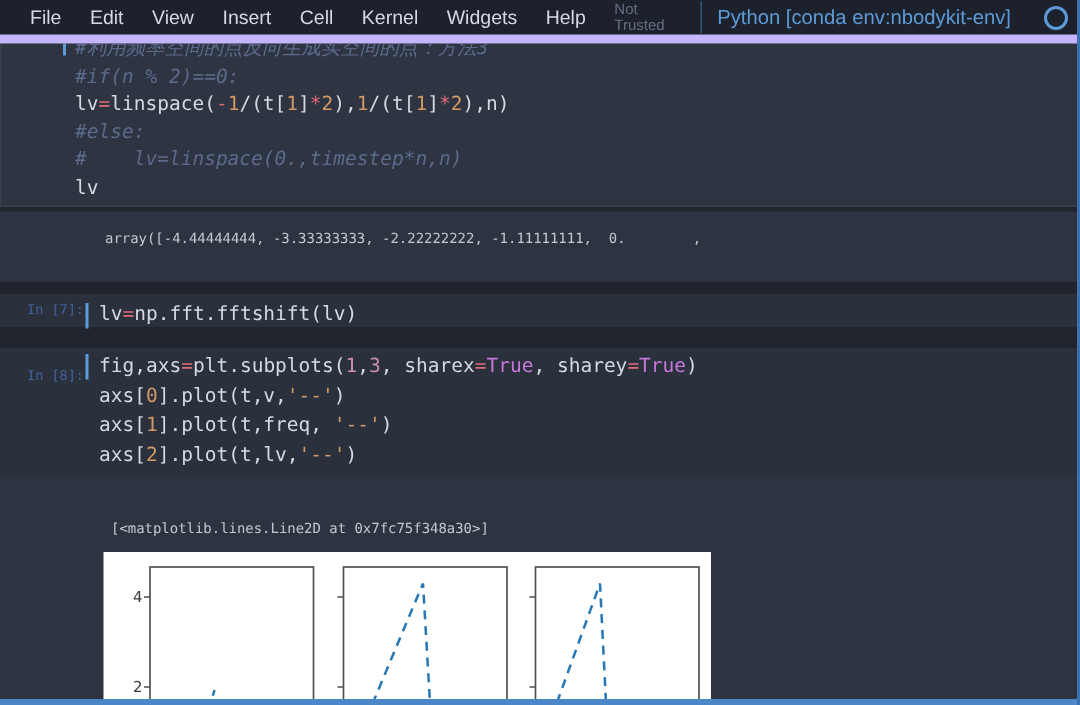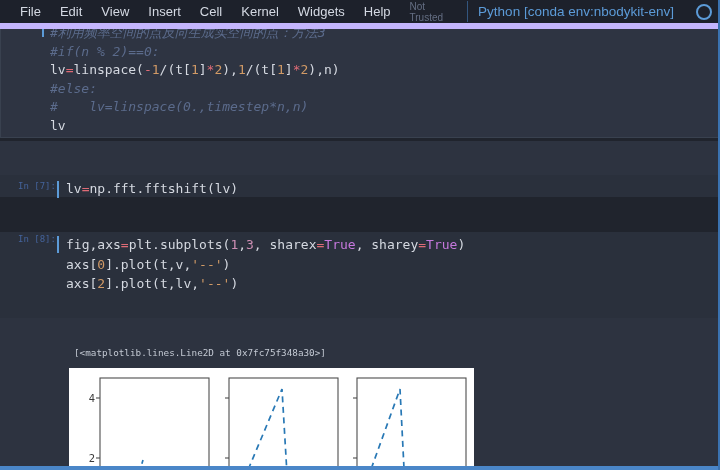--- a/index.html
+++ b/index.html
@@ -14,21 +14,21 @@
   .trust{margin-left:auto;color:#646e83;font-size:10px;margin-right:10px;}
   .vsep{width:1px;height:21px;background:#33567f;margin-right:10px;}
   .kernel-name{color:#5c9bd8;font-size:13.5px;margin-right:22px;white-space:nowrap;}
   .kernel-circle{width:12px;height:12px;border:2px solid #5c9bd8;border-radius:50%;flex:none;}
 
   
   .row{position:absolute;left:0;right:0;box-sizing:border-box;}
   #cell-top{top:28px;height:110px;background:#2e3442;border:1px solid #39414f;overflow:hidden;}
   #cell-top .codeblock{position:absolute;left:49px;top:-5px;}
   #out-top{top:141px;height:47px;background:#2d3340;}
-  #cell-7{top:175px;height:22px;background:#2a303c;}
+  #cell-7{top:196px;height:22px;background:#2a303c;}
   #cell-8{top:232px;height:86px;background:#2a303c;}
   #out-8{top:318px;height:152px;background:#2d3340;}
 
   .codeline{font-family:"DejaVu Sans Mono",monospace;font-size:13px;line-height:18.5px;white-space:pre;}
   #cell-8 .codeline{line-height:19.6px;}
   .prompt{position:absolute;left:18px;font-family:"DejaVu Sans Mono",monospace;
           font-size:9px;color:#44639c;white-space:pre;}
   .cursor{position:absolute;width:2px;background:#5c9bd8;}
   .outtext{position:absolute;font-family:"DejaVu Sans Mono",monospace;font-size:9.3px;
            line-height:17px;color:#c3c9d3;white-space:pre;}
@@ -73,36 +73,38 @@
       <div class="codeline"><span class="tk-c">#if(n % 2)==0:</span></div>
       <div class="codeline"><span class="tk-v">lv</span><span class="tk-o">=</span><span class="tk-v">linspace(</span><span class="tk-o">-</span><span class="tk-n">1</span><span class="tk-v">/(t[</span><span class="tk-n">1</span><span class="tk-v">]</span><span class="tk-o">*</span><span class="tk-n">2</span><span class="tk-v">),</span><span class="tk-n">1</span><span class="tk-v">/(t[</span><span class="tk-n">1</span><span class="tk-v">]</span><span class="tk-o">*</span><span class="tk-n">2</span><span class="tk-v">),n)</span></div>
       <div class="codeline"><span class="tk-c">#else:</span></div>
       <div class="codeline"><span class="tk-c">#    lv=linspace(0.,timestep*n,n)</span></div>
       <div class="codeline"><span class="tk-v">lv</span></div>
     </div>
 </div>
 <div class="cursor" style="left:42px;top:28px;height:9px;"></div>
 
 <div id="out-top" class="row">
+  <div class="outtext" style="left:70px;top:10px;">array([-4.44444444, -3.33333333, -2.22222222, -1.11111111,  0.        ,</div>
 </div>
 
 <div id="cell-7" class="row">
   <div class="prompt" style="top:6px;">In [7]:</div>
   <div class="cursor" style="left:57px;top:6px;height:17px;"></div>
   <div style="position:absolute;left:66px;top:5px;">
       <div class="codeline"><span class="tk-v">lv</span><span class="tk-o">=</span><span class="tk-v">np.fft.fftshift(lv)</span></div>
     </div>
 </div>
 
 <div id="cell-8" class="row">
-  <div class="prompt" style="top:2px;text-align:center;">In [8]:</div>
+  <div class="prompt" style="top:14px;text-align:center;">In [8]:</div>
   <div class="cursor" style="left:57px;top:4px;height:17px;"></div>
   <div style="position:absolute;left:66px;top:3px;">
       <div class="codeline"><span class="tk-v">fig,axs</span><span class="tk-o">=</span><span class="tk-v">plt.subplots(</span><span class="tk-n2">1</span><span class="tk-v">,</span><span class="tk-n2">3</span><span class="tk-v">, sharex</span><span class="tk-o">=</span><span class="tk-k">True</span><span class="tk-v">, sharey</span><span class="tk-o">=</span><span class="tk-k">True</span><span class="tk-v">)</span></div>
       <div class="codeline"><span class="tk-v">axs[</span><span class="tk-n">0</span><span class="tk-v">].plot(t,v,</span><span class="tk-s">'--'</span><span class="tk-v">)</span></div>
+      <div class="codeline"><span class="tk-v">axs[</span><span class="tk-n">1</span><span class="tk-v">].plot(t,freq, </span><span class="tk-s">'--'</span><span class="tk-v">)</span></div>
       <div class="codeline"><span class="tk-v">axs[</span><span class="tk-n">2</span><span class="tk-v">].plot(t,lv,</span><span class="tk-s">'--'</span><span class="tk-v">)</span></div>
     </div>
 </div>
 
 <div id="out-8" class="row">
   <div class="outtext" style="left:74px;top:26px;">[&lt;matplotlib.lines.Line2D at 0x7fc75f348a30&gt;]</div>
   <div id="figure"><svg width="405" height="150">
         <rect x="31" y="10" width="109" height="130" fill="#ffffff" stroke="#4d4d4d" stroke-width="1.1"></rect>
         <line x1="27" y1="30" x2="31" y2="30" stroke="#4d4d4d" stroke-width="1.1"></line>
         <line x1="27" y1="90" x2="31" y2="90" stroke="#4d4d4d" stroke-width="1.1"></line>

